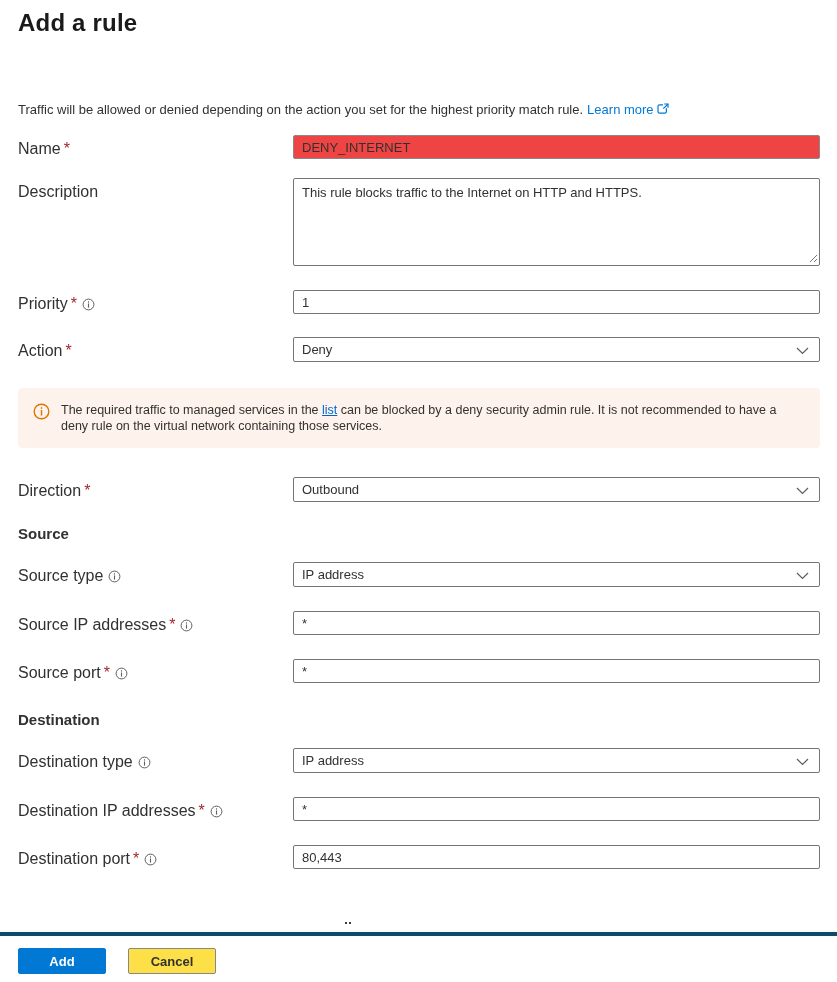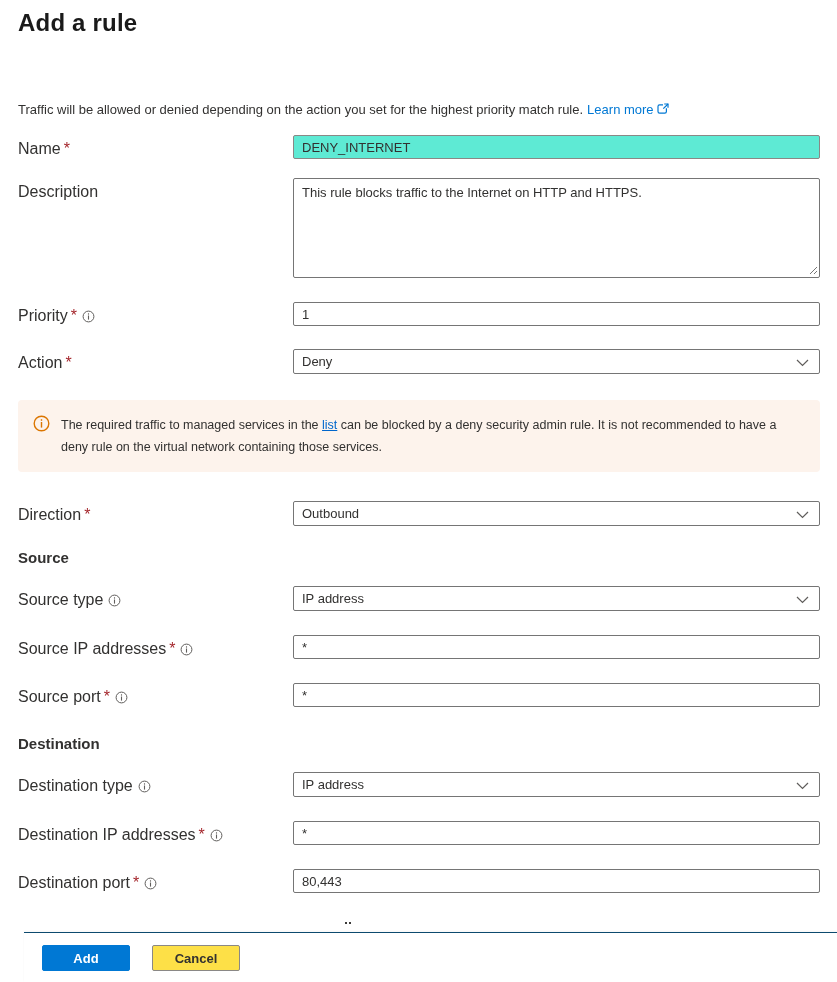--- a/index.html
+++ b/index.html
@@ -57,26 +57,26 @@
     height: 24px;
     border: 1px solid #757575;
     border-radius: 2px;
     padding: 0 8px;
     font-family: "Liberation Sans", "DejaVu Sans", sans-serif;
     font-size: 13px;
     color: #323130;
     background: #ffffff;
     outline: none;
   }
-  input.txt.autofill { background: #5eead4; border-color: #8a8886; }
+  input.txt.autofill { background: #ef4444; border-color: #8a8886; }
 
   .ta-wrap { position: relative; }
   textarea.ta {
     width: 100%;
-    height: 100px;
+    height: 88px;
     border: 1px solid #757575;
     border-radius: 2px;
     padding: 5px 8px;
     font-family: "Liberation Sans", "DejaVu Sans", sans-serif;
     font-size: 13px;
     line-height: 17px;
     color: #323130;
     resize: none;
     outline: none;
     display: block;
@@ -129,21 +129,21 @@
     gap: 11px;
     background: #fdf3ec;
     border-radius: 4px;
     padding: 14px 20px 14px 15px;
     margin-bottom: 29px;
     align-items: flex-start;
   }
   .banner .b-icon { flex: none; margin-top: 1px; }
   .banner .b-text {
     font-size: 12.5px;
-    line-height: 22px;
+    line-height: 16px;
     color: #323130;
   }
   .banner .b-text a { color: #0066cc; text-decoration: underline; }
 
   h2.section {
     font-size: 15px;
     font-weight: 700;
     color: #323130;
     line-height: 20px;
     margin-bottom: 18px;
@@ -159,26 +159,25 @@
     height: 2px;
     background: #3b3a39;
     box-shadow: 4px 0 0 #3b3a39;
   }
 
   .footer {
     position: absolute;
     left: 0; right: 0; bottom: 0;
     height: 50px;
     background: #ffffff;
-    border-top: 1px solid #0c4a6e;
+    border-top: 4px solid #0c4a6e;
     box-shadow: 0 -1px 2px rgba(0,0,0,0.04);
     padding: 12px 18px;
     display: flex;
     align-items: flex-start;
-    margin-left: 24px;
   }
   .btn {
     height: 26px;
     min-width: 88px;
     padding: 0 14px;
     font-family: "Liberation Sans", "DejaVu Sans", sans-serif;
     font-size: 13px;
     font-weight: 600;
     border-radius: 2px;
     cursor: pointer;

